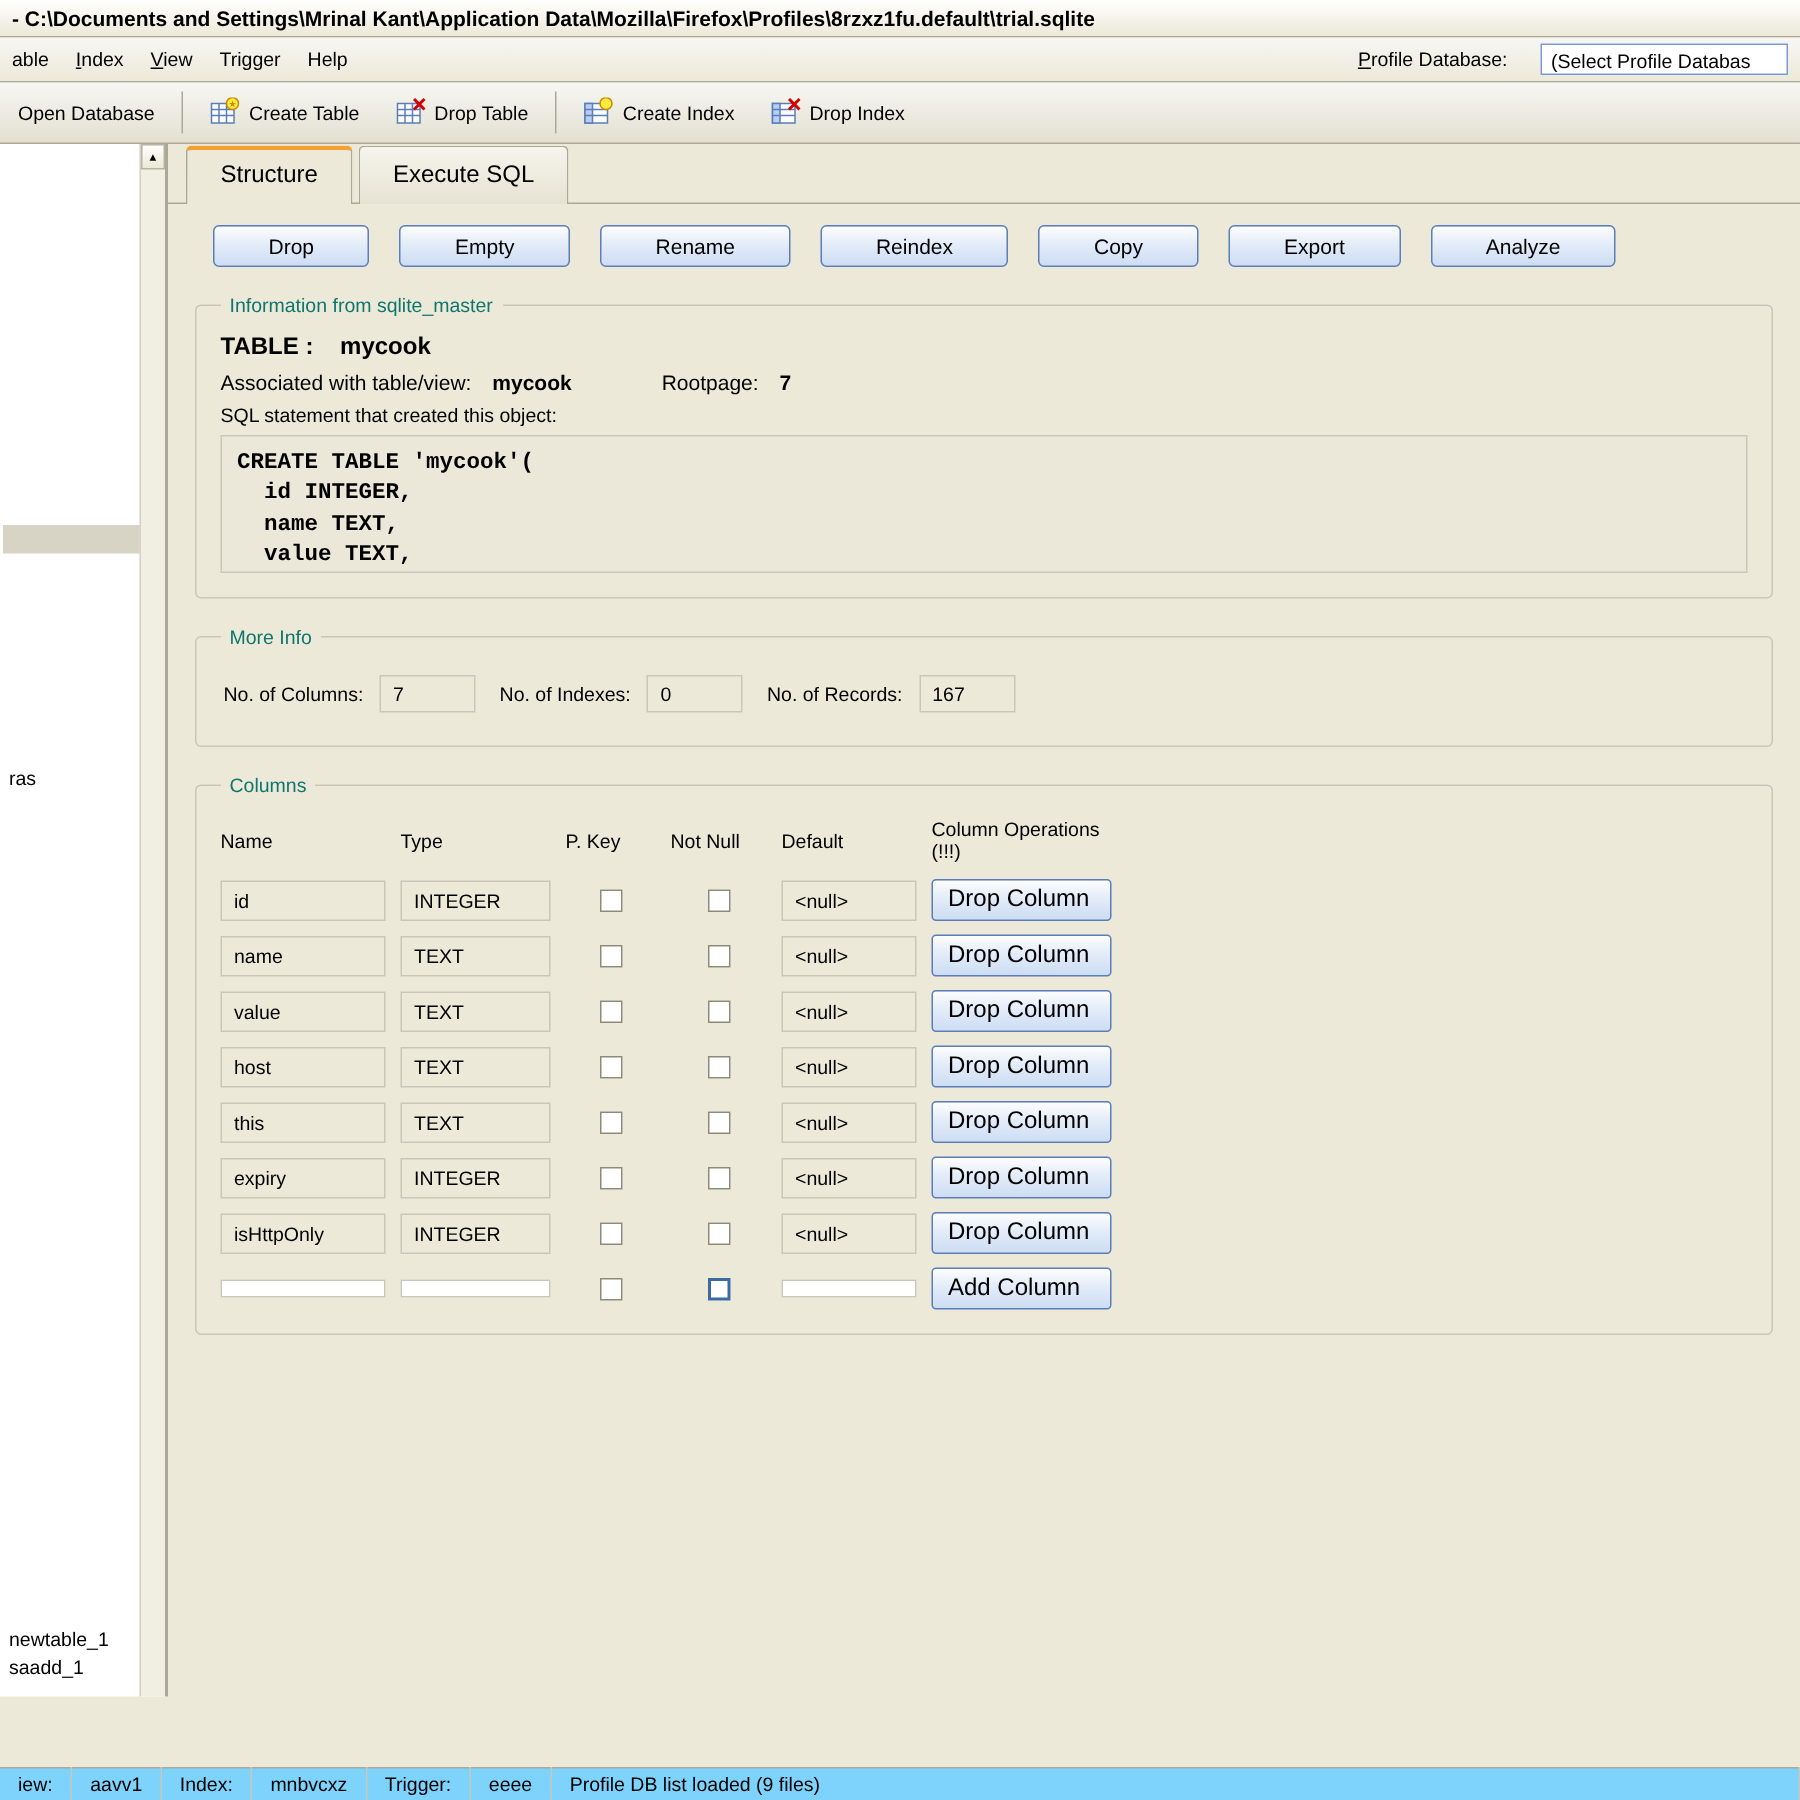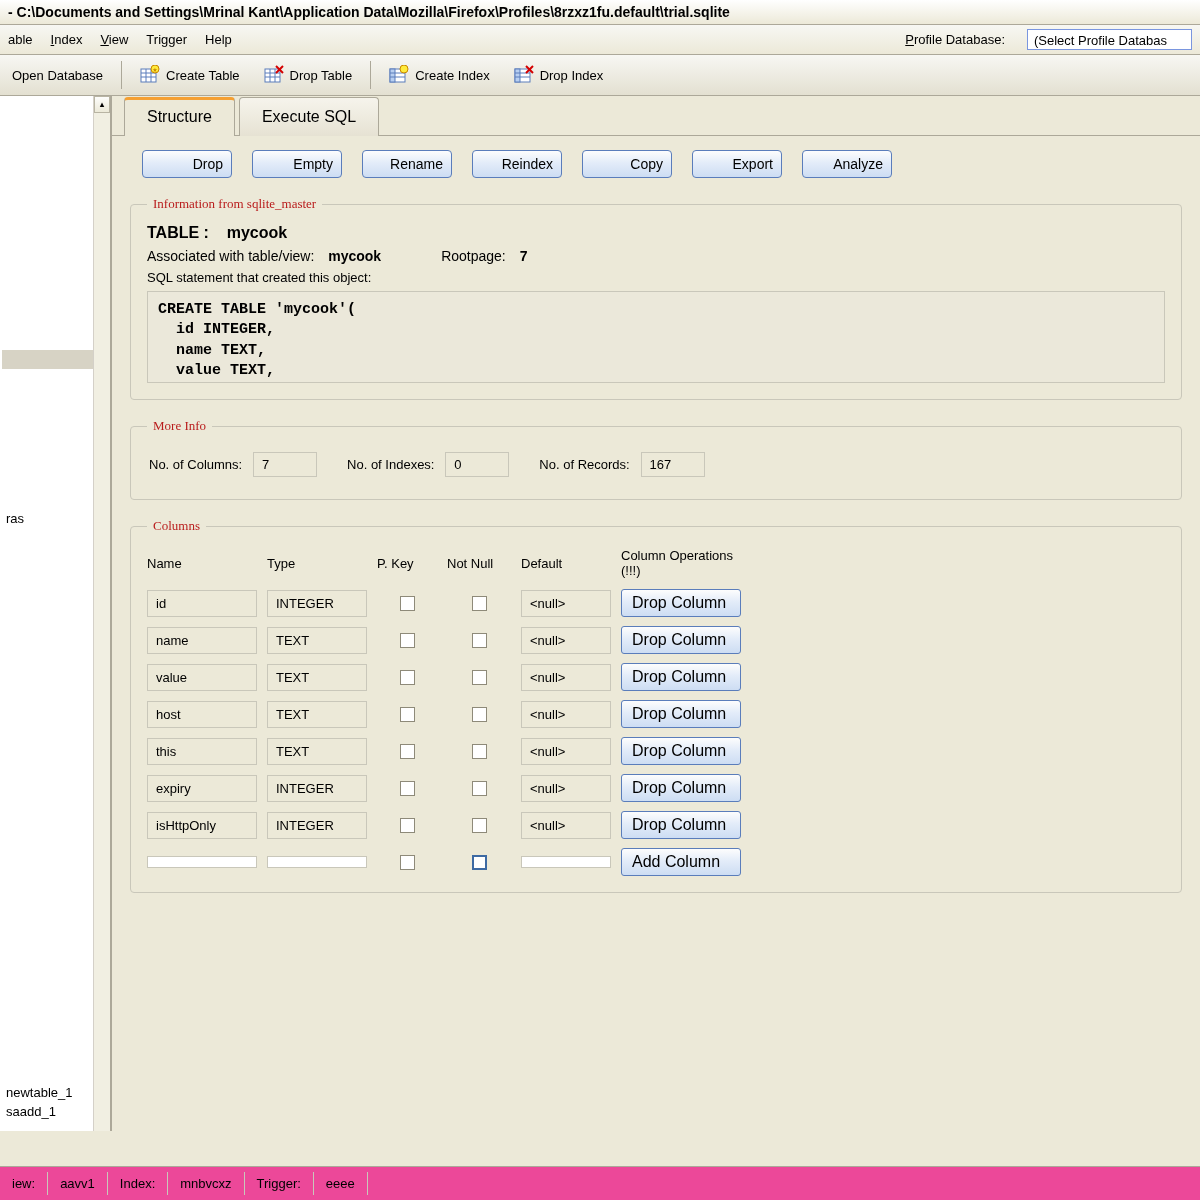--- a/index.html
+++ b/index.html
@@ -139,66 +139,65 @@
 .action-row {
   display: flex;
   gap: 20px;
   margin-bottom: 18px;
   margin-left: 12px;
 }
 .btn {
   background: linear-gradient(#fdfdfd, #e3ecf9 45%, #cdddf3);
   border: 1px solid #5a7dbb;
   border-radius: 4px;
-  padding: 5px 8px;
+  padding: 5px 36px;
   font-size: 14px;
   cursor: default;
   min-width: 90px;
-  text-align: right;
+  text-align: left;
 }
 .btn-sm {
   background: linear-gradient(#fdfdfd, #e3ecf9 45%, #cdddf3);
   border: 1px solid #5a7dbb;
   border-radius: 3px;
   padding: 4px 10px;
   font-size: 16px;
   cursor: default;
 }
 fieldset {
   border: 1px solid #c9c7ba;
   border-radius: 4px;
   padding: 12px 16px 16px 16px;
   margin-bottom: 18px;
 }
 fieldset legend {
   padding: 0 6px;
   font-size: 13px;
-  color: #b91c1c;
-  font-family: Liberation Serif, serif;
+  color: #0f766e;
 }
 .info-row1 { font-size: 16px; margin-bottom: 6px; }
 .info-row1 b { font-weight: bold; }
 .info-row2 { display: flex; gap: 60px; font-size: 14px; margin-bottom: 6px; }
 .info-row2 b { font-weight: bold; margin-left: 10px; }
 .info-row3 { font-size: 13px; margin-bottom: 6px; }
 .sql-box {
   background: #ebe8da;
   border: 1px solid #c9c7ba;
   padding: 8px 10px;
   font-family: Consolas, "Courier New", monospace;
   font-size: 15px;
   font-weight: bold;
   line-height: 1.35;
   white-space: pre;
   height: 92px;
   overflow: hidden;
 }
 .more-info-row {
   display: flex;
-  gap: 30px;
+  gap: 16px;
   align-items: center;
   padding: 6px 2px;
 }
 .ro-field {
   background: #ece9d8;
   border: 1px solid #c9c7ba;
   padding: 4px 8px;
   width: 64px;
   display: inline-block;
 }
@@ -222,25 +221,25 @@
   border: 1px solid #8e8a79;
   background: #fff;
   margin: 0 auto;
   display: block;
 }
 .checkbox.hilite { border: 2px solid #3d6aa3; }
 .statusbar {
   position: fixed;
   bottom: 0; left: 0; right: 0;
   width: 1200px;
-  background: #ec4899;
+  background: #7dd3fc;
   border-top: 1px solid #aca899;
   display: flex;
   font-size: 13px;
-  height: 34px;
+  height: 22px;
   align-items: center;
 }
 .status-cell {
   border-right: 1px solid #c9c7ba;
   padding: 4px 12px;
   white-space: nowrap;
 }
 </style>
 </head>
 <body>
@@ -494,13 +493,14 @@
   </div>
 </div>
 
 <div class="statusbar">
   <div class="status-cell">iew:</div>
   <div class="status-cell">aavv1</div>
   <div class="status-cell">Index:</div>
   <div class="status-cell">mnbvcxz</div>
   <div class="status-cell">Trigger:</div>
   <div class="status-cell">eeee</div>
+  <div class="status-cell" style="flex:1">Profile DB list loaded (9 files)</div>
 </div>
 
 </body></html>

